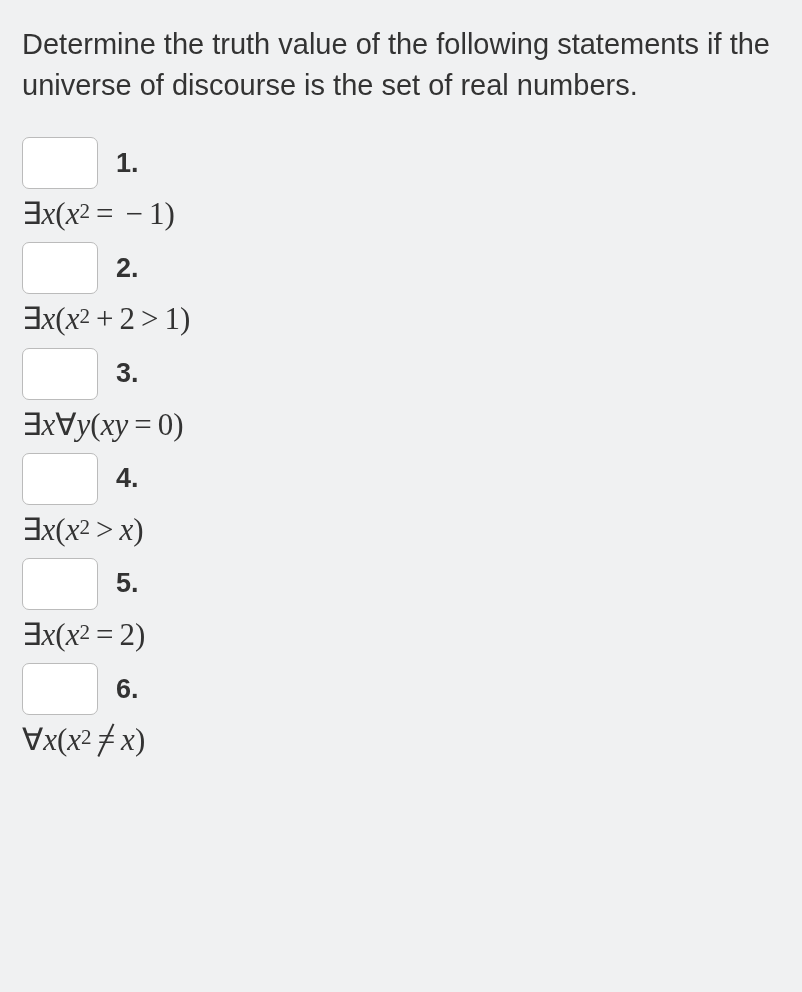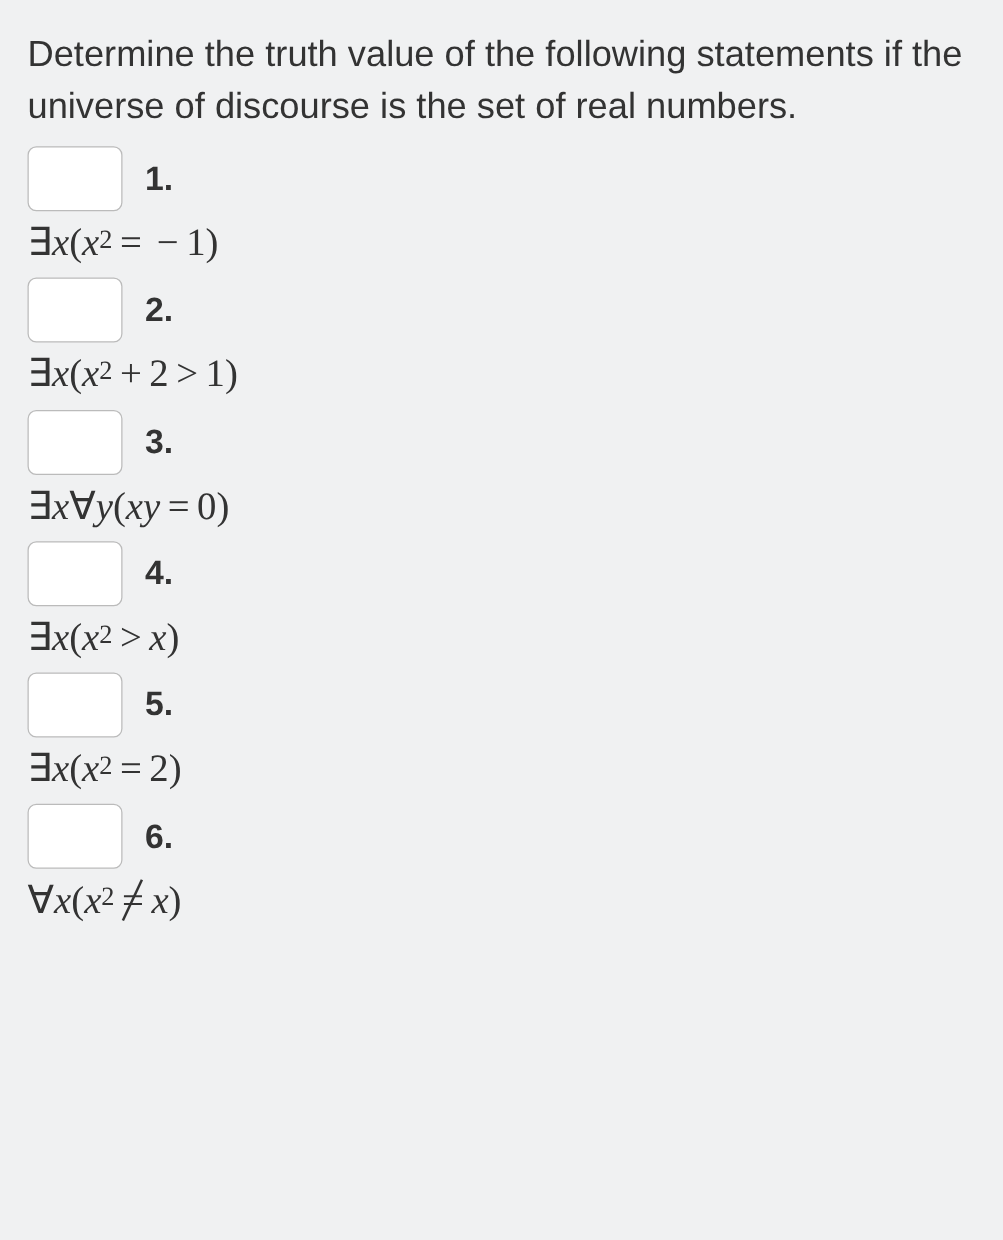--- a/index.html
+++ b/index.html
@@ -12,21 +12,21 @@
       background: #f0f1f2;
       width: 802px;
       height: 992px;
       padding: 24px 22px;
       color: #333;
     }
     .question-text {
       font-size: 29px;
       line-height: 1.4;
       color: #333;
-      margin-bottom: 12px;
+      margin-bottom: 32px;
     }
     .items {
       display: flex;
       flex-direction: column;
     }
     .item {
       margin-bottom: 2px;
     }
     .item-header {
       display: flex;

